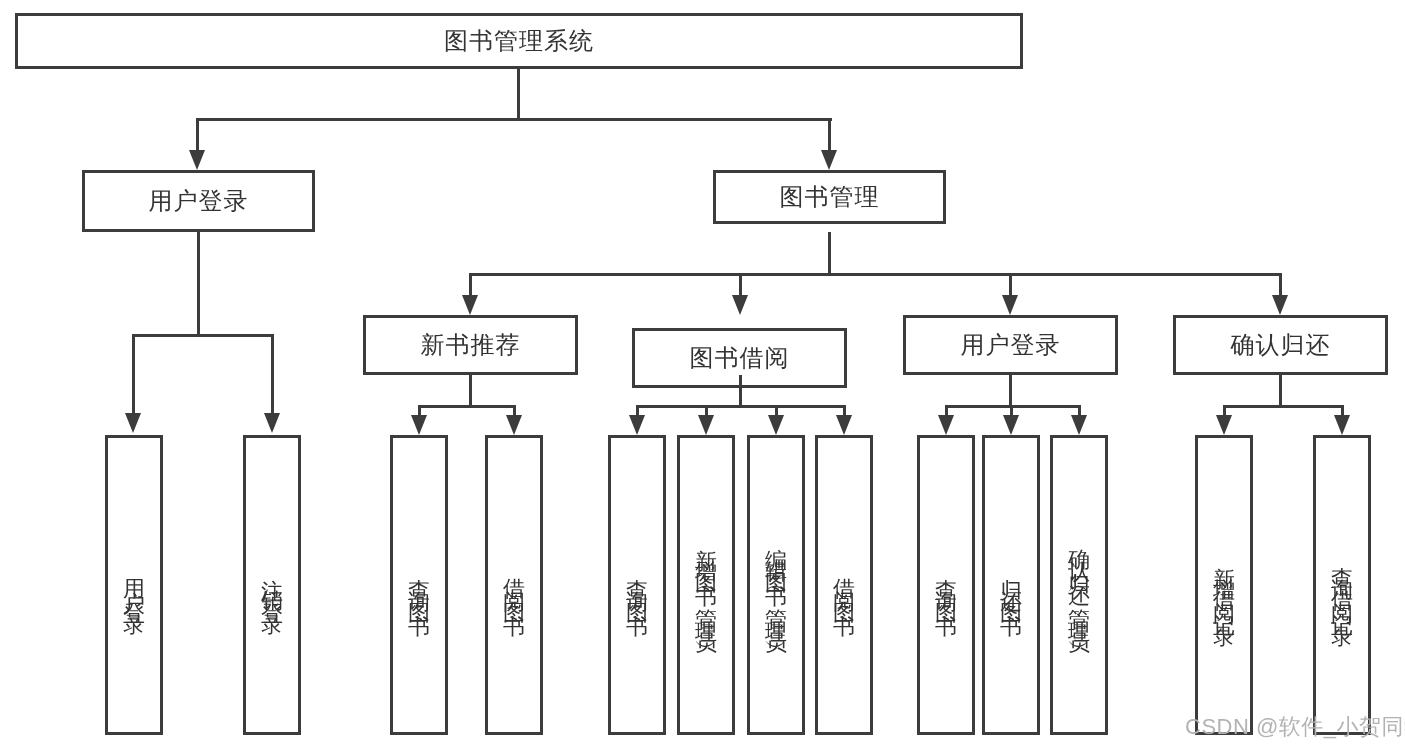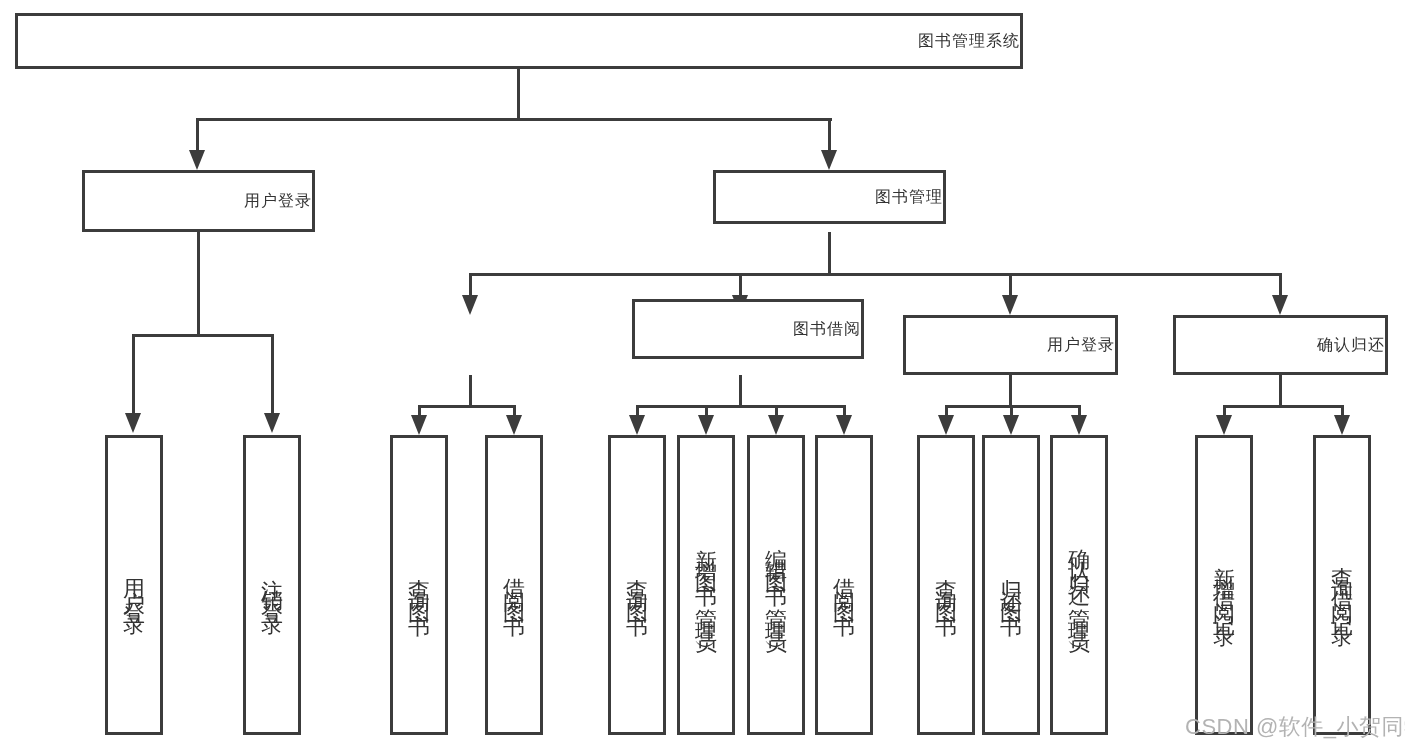--- a/index.html
+++ b/index.html
@@ -8,22 +8,22 @@
   html,body{margin:0;padding:0;background:var(--background);}
   #stage{
     position:relative; width:1405px; height:747px; overflow:hidden;
     background:var(--background);
     font-family:"Liberation Sans","DejaVu Sans",sans-serif;
     color:var(--text);
   }
   .node{
     position:absolute; box-sizing:border-box;
     border:3px solid var(--line); background:#fff;
-    display:flex; align-items:center; justify-content:flex-end;
-    font-size:16px; color:var(--text); letter-spacing:1px;
+    display:flex; align-items:center; justify-content:center;
+    font-size:24px; color:var(--text); letter-spacing:1px;
   }
   .leaf{
     position:absolute; box-sizing:border-box; top:435px; width:58px; height:300px;
     border:3px solid var(--line); background:#fff;
     display:flex; align-items:center; justify-content:center;
   }
   .leaf .vtxt{
     writing-mode:vertical-rl; text-orientation:mixed;
     font-size:22px; line-height:1.1; letter-spacing:12px; color:var(--text);
     white-space:nowrap;
@@ -75,21 +75,24 @@
   <div class="hl" style="left:469px;top:273px;width:813px;"></div>
   <div class="vl" style="left:469px;top:273px;height:24px;"></div>
   <div class="ah" style="left:462px;top:295px;"></div>
   <div class="vl" style="left:739px;top:273px;height:24px;"></div>
   <div class="ah" style="left:732px;top:295px;"></div>
   <div class="vl" style="left:1009px;top:273px;height:24px;"></div>
   <div class="ah" style="left:1002px;top:295px;"></div>
   <div class="vl" style="left:1279px;top:273px;height:24px;"></div>
   <div class="ah" style="left:1272px;top:295px;"></div>
 
-  <div class="node" style="left:632px;top:299px;width:232px;height:60px;">
+  <div class="node" style="left:363px;top:315px;width:215px;height:60px;">
+    <span>新书推荐</span>
+  </div>
+  <div class="node" style="left:632px;top:328px;width:215px;height:60px;">
     <span>图书借阅</span>
   </div>
   <div class="node" style="left:903px;top:315px;width:215px;height:60px;">
     <span>用户登录</span>
   </div>
   <div class="node" style="left:1173px;top:315px;width:215px;height:60px;">
     <span>确认归还</span>
   </div>
 
   <div class="vl" style="left:469px;top:375px;height:30px;"></div>

